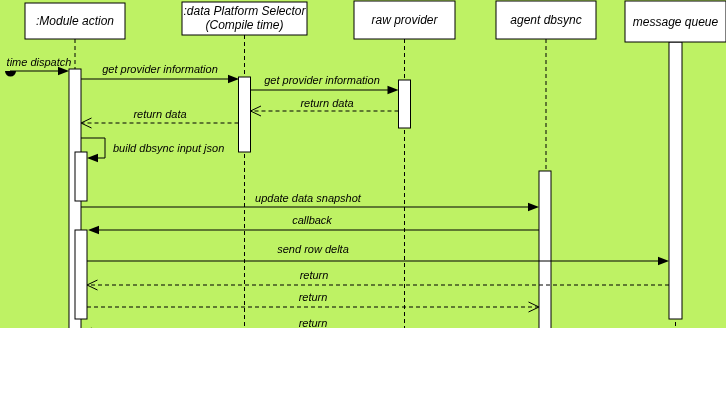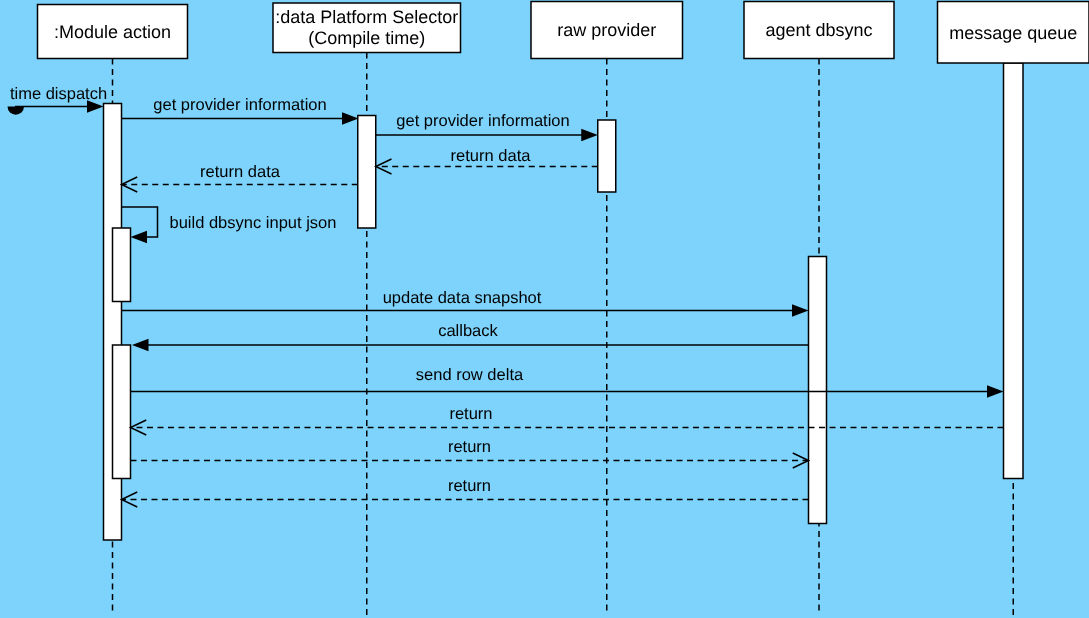--- a/index.html
+++ b/index.html
@@ -3,23 +3,24 @@
 <meta charset="utf-8">
 <style>
   html, body {
     margin: 0;
     padding: 0;
     background: #ffffff;
   }
   .canvas {
     position: relative;
     width: 726px;
-    height: 412px;
-    background: #7dd3fc;
+    height: 328px;
+    background: #bef264;
     font-family: "Liberation Sans", sans-serif;
+    font-style: italic;
   }
   svg { display: block; }
   .participant-box {
     fill: #ffffff;
     stroke: #000000;
     stroke-width: 1;
   }
   .participant-label {
     font-family: "Liberation Sans", sans-serif;
     font-size: 12px;

